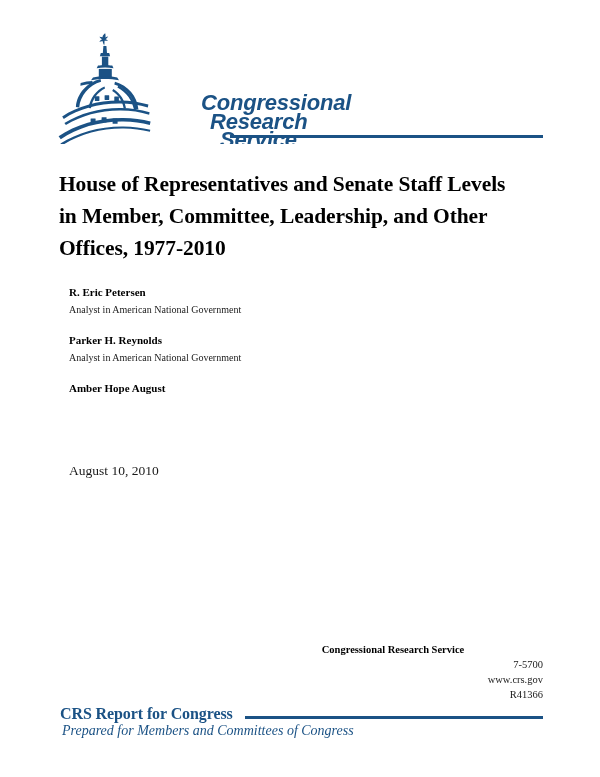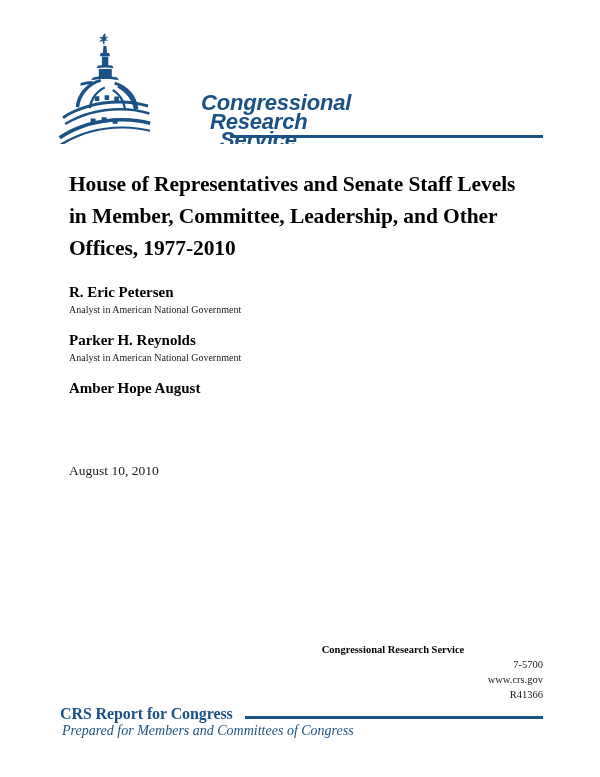--- a/index.html
+++ b/index.html
@@ -37,21 +37,21 @@
     left: 0;
     top: 0;
     width: 485px;
     height: 112px;
     display: block;
   }
 
   
   .doc-title {
     position: absolute;
-    left: 69px;
+    left: 59px;
     top: 168px;
     width: 455px;
     margin: 0;
     font-family: "Liberation Serif", serif;
     font-weight: bold;
     font-size: 21.5px;
     line-height: 32px;
     letter-spacing: -0.1px;
     color: #000000;
   }
@@ -62,21 +62,21 @@
     left: 69px;
     top: 283px;
     width: 420px;
   }
   .author-block {
     margin-bottom: 12px;
   }
   .author-name {
     font-family: "Liberation Serif", serif;
     font-weight: bold;
-    font-size: 15px;
+    font-size: 11px;
     line-height: 18px;
     color: #000000;
   }
   .author-role {
     font-family: "Liberation Serif", serif;
     font-weight: normal;
     font-size: 10px;
     line-height: 18px;
     color: #1a1a1a;
   }

